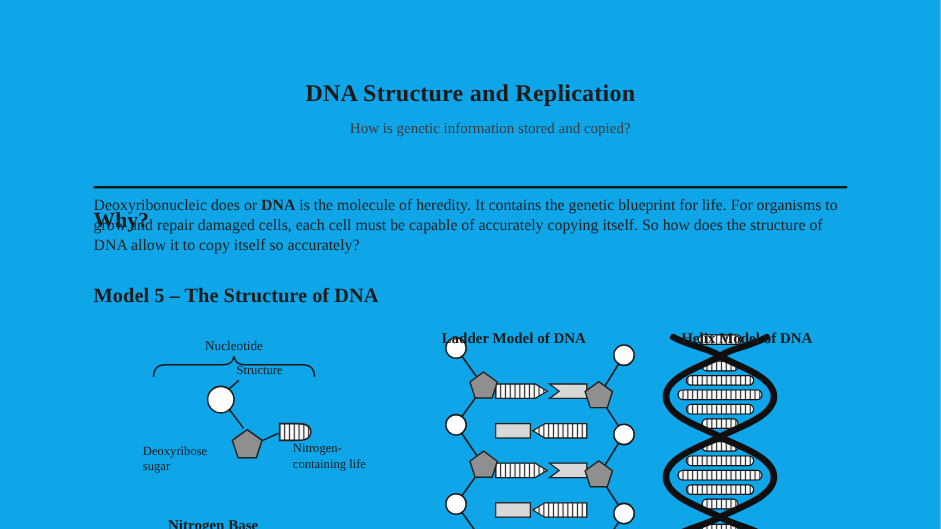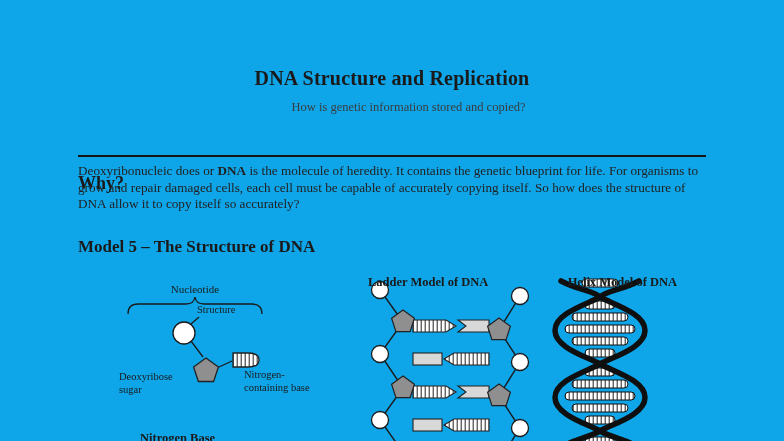--- a/index.html
+++ b/index.html
@@ -111,18 +111,18 @@
       </g>
 
       <path fill="none" stroke="#0f0f0f" stroke-width="5.5" stroke-linecap="round" d="M561,281 C578,290 594,291 600,297 C612,304 645,313 645,330.5 C645,348 612,357 600,364 C588,371 555,380 555,397.5 C555,415 588,424 600,431 C612,438 628,440 638,447"></path>
       <path fill="none" stroke="#0f0f0f" stroke-width="5.5" stroke-linecap="round" d="M639,281 C622,290 606,291 600,297 C588,304 555,313 555,330.5 C555,348 588,357 600,364 C612,371 645,380 645,397.5 C645,415 612,424 600,431 C588,438 572,440 562,447"></path>
     </g>
   </svg>
 
   <div class="lbl lbl-nucleotide">Nucleotide</div>
   <div class="lbl lbl-phosphate">Structure</div>
   <div class="lbl lbl-sugar">Deoxyribose sugar</div>
-  <div class="lbl lbl-base">Nitrogen-containing base</div>
+  <div class="lbl lbl-base">Nitrogen-containing life</div>
   <div class="lbl lbl-ladder">Ladder Model of DNA</div>
   <div class="lbl lbl-helix">Helix Model of DNA</div>
   <div class="lbl lbl-cutoff">Nitrogen Base</div>
 
 </div>
 
 </body></html>

